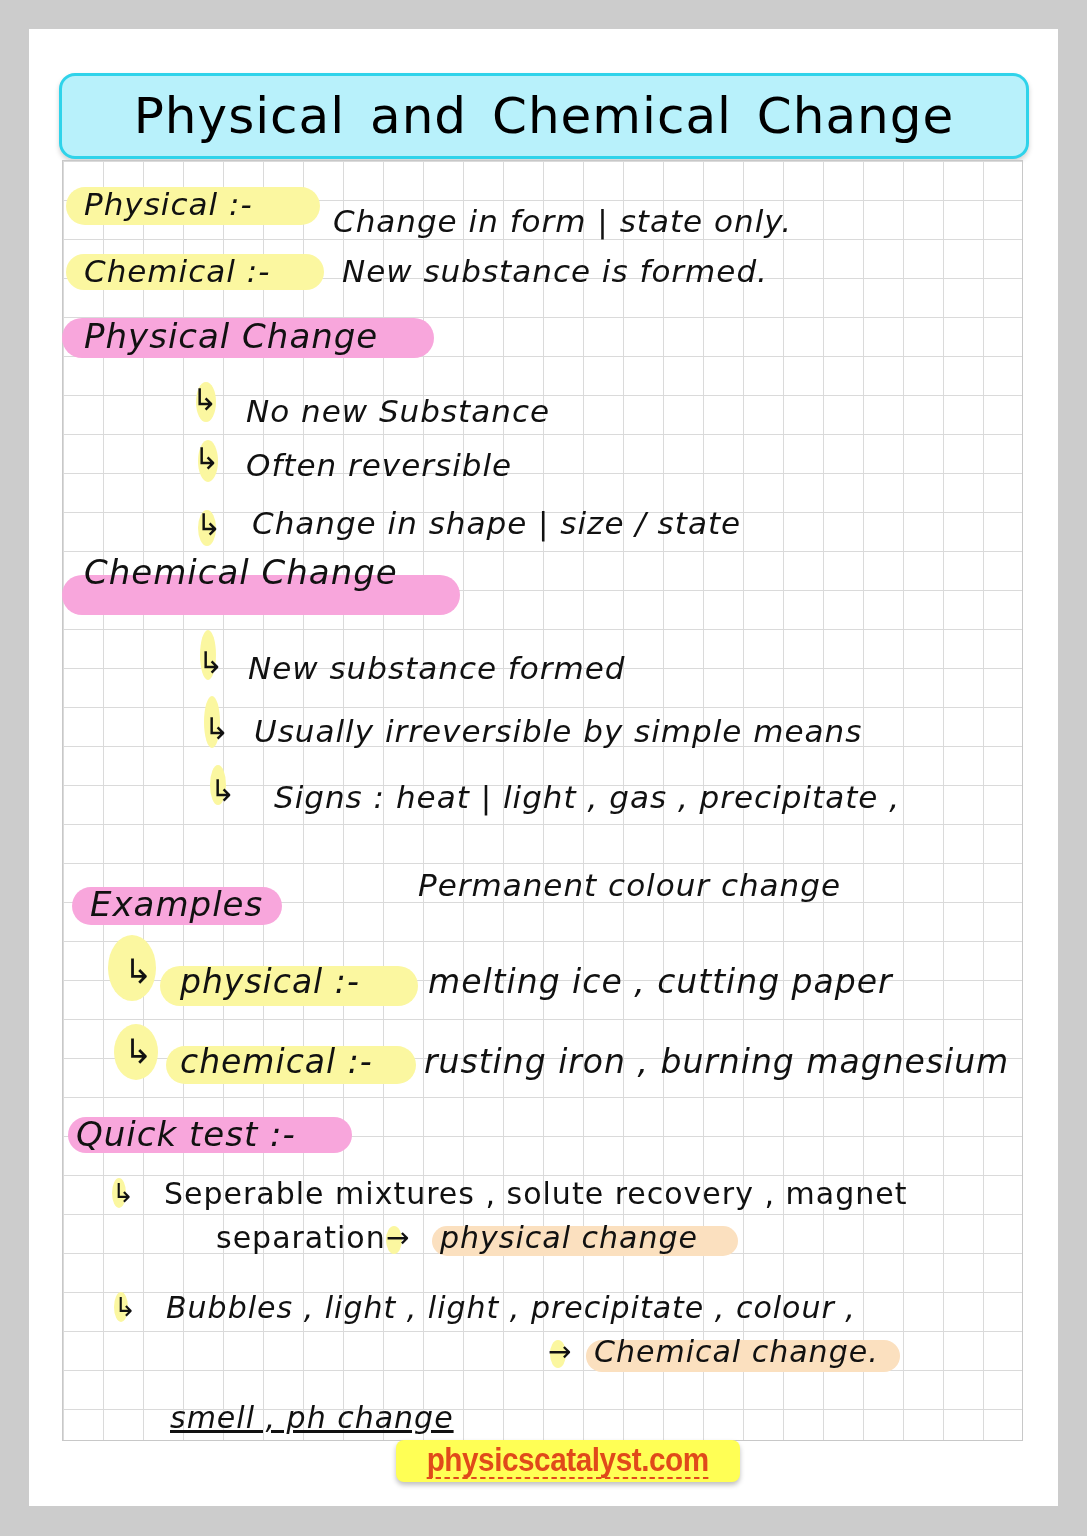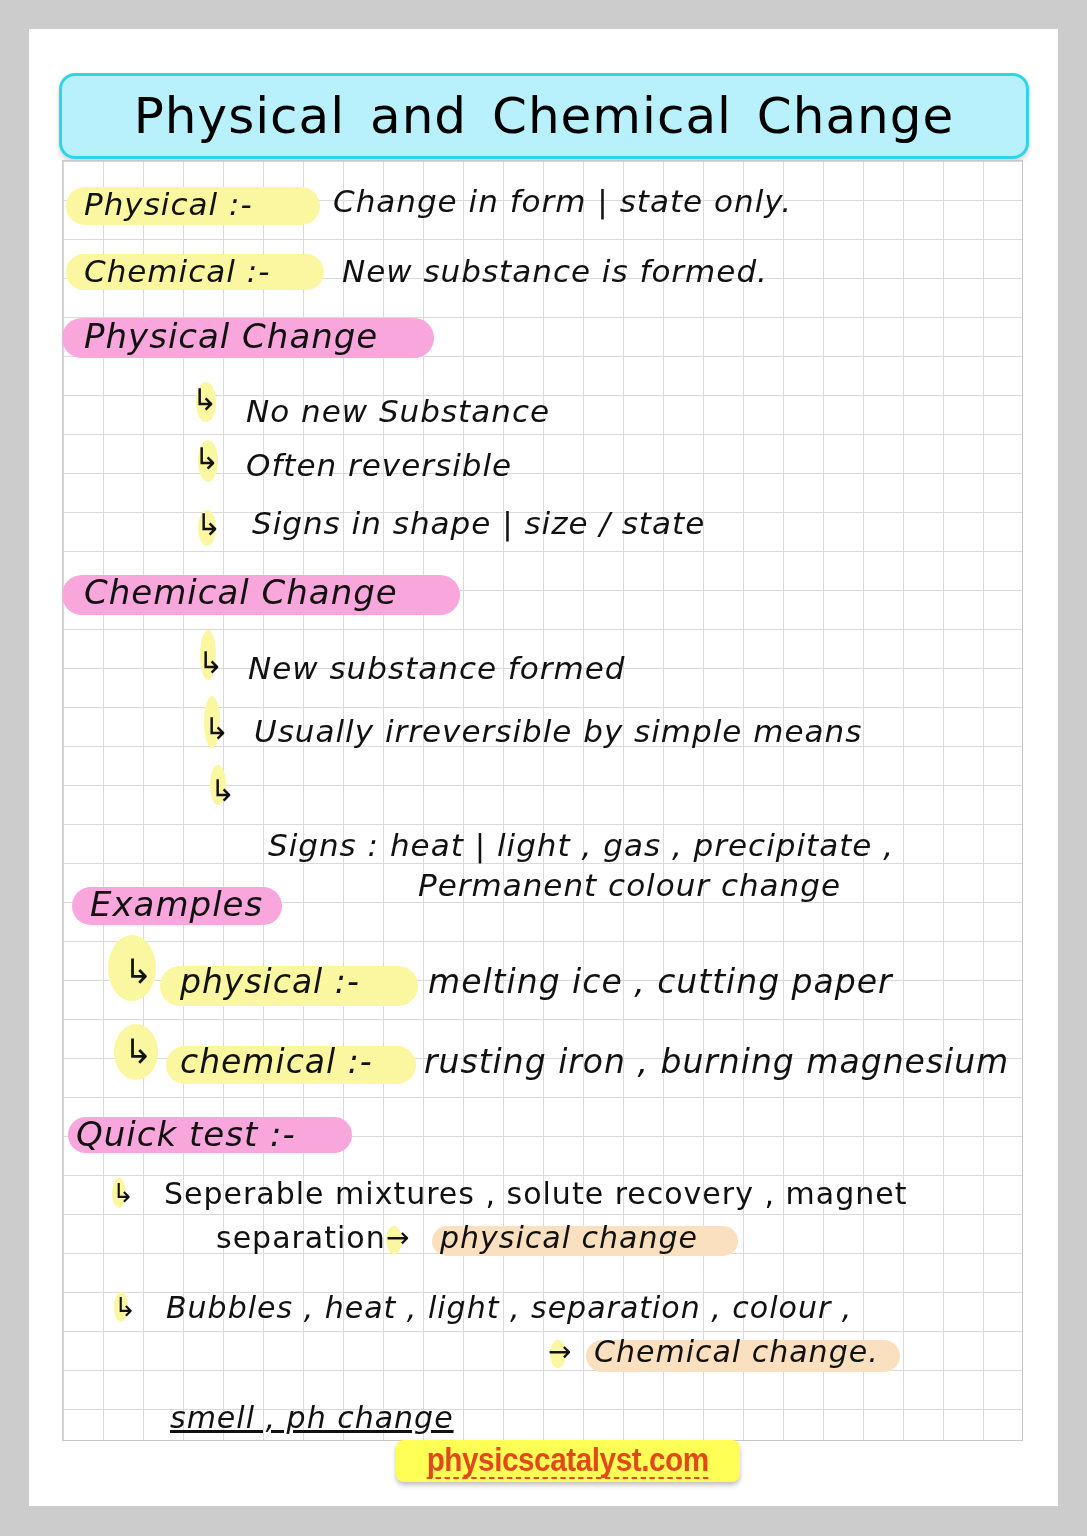--- a/index.html
+++ b/index.html
@@ -98,55 +98,55 @@
 <div class="page"></div>
 
 <div class="title-box">
   <span class="title-text">Physical and Chemical Change</span>
 </div>
 
 <div class="grid"></div>
 
 <div class="hl hl-yellow" style="left:66px;top:187px;width:254px;height:38px;"></div>
 <span class="txt" style="left:84px;top:186px;">Physical :-</span>
-<span class="txt" style="left:333px;top:183px;">Change in form | state only.</span>
+<span class="txt" style="left:333px;top:203px;">Change in form | state only.</span>
 
 <div class="hl hl-yellow" style="left:66px;top:254px;width:258px;height:36px;"></div>
 <span class="txt" style="left:84px;top:253px;">Chemical :-</span>
 <span class="txt" style="left:342px;top:253px;font-style:italic;">New substance is formed.</span>
 
 <div class="hl hl-pink" style="left:62px;top:318px;width:372px;height:40px;"></div>
 <span class="txt head" style="left:84px;top:316px;">Physical Change</span>
 
 <div class="hl hl-dot" style="left:196px;top:382px;width:20px;height:40px;"></div>
 <span class="arrow" style="left:192px;top:385px;">↳</span>
 <span class="txt" style="left:246px;top:393px;">No new Substance</span>
 
 <div class="hl hl-dot" style="left:198px;top:440px;width:20px;height:42px;"></div>
 <span class="arrow" style="left:194px;top:444px;">↳</span>
 <span class="txt" style="left:246px;top:447px;">Often reversible</span>
 
 <div class="hl hl-dot" style="left:198px;top:510px;width:18px;height:36px;"></div>
 <span class="arrow" style="left:196px;top:510px;">↳</span>
-<span class="txt" style="left:252px;top:505px;">Signs in shape | size / state</span>
+<span class="txt" style="left:252px;top:505px;">Change in shape | size / state</span>
 
 <div class="hl hl-pink" style="left:62px;top:575px;width:398px;height:40px;"></div>
-<span class="txt head" style="left:84px;top:572px;">Chemical Change</span>
+<span class="txt head" style="left:84px;top:552px;">Chemical Change</span>
 
 <div class="hl hl-dot" style="left:200px;top:630px;width:16px;height:50px;"></div>
 <span class="arrow" style="left:198px;top:648px;">↳</span>
 <span class="txt" style="left:248px;top:650px;">New substance formed</span>
 
 <div class="hl hl-dot" style="left:204px;top:696px;width:16px;height:52px;"></div>
 <span class="arrow" style="left:204px;top:714px;">↳</span>
 <span class="txt" style="left:254px;top:713px;">Usually irreversible by simple means</span>
 
 <div class="hl hl-dot" style="left:210px;top:765px;width:16px;height:40px;"></div>
 <span class="arrow" style="left:210px;top:776px;">↳</span>
-<span class="txt" style="left:268px;top:779px;margin-top:48px;">Signs : heat | light , gas , precipitate ,</span>
+<span class="txt" style="left:274px;top:779px;">Signs : heat | light , gas , precipitate ,</span>
 <span class="txt" style="left:418px;top:836px;margin-top:31px;">Permanent colour change</span>
 
 <div class="hl hl-pink" style="left:72px;top:887px;width:210px;height:38px;"></div>
 <span class="txt head" style="left:90px;top:884px;">Examples</span>
 
 <div class="hl hl-dot" style="left:108px;top:935px;width:48px;height:66px;"></div>
 <div class="hl hl-yellow" style="left:160px;top:966px;width:258px;height:40px;"></div>
 <span class="arrow" style="left:124px;top:954px;font-size:34px;">↳</span>
 <span class="txt" style="left:180px;top:962px;font-size:33px;">physical :-</span>
 <span class="txt" style="left:428px;top:962px;font-size:33px;">melting ice , cutting paper</span>
@@ -164,21 +164,21 @@
 <span class="arrow" style="left:112px;top:1180px;font-size:26px;">↳</span>
 <span class="txt" style="left:164px;top:1176px;font-size:30px;font-style:normal;">Seperable mixtures , solute recovery , magnet</span>
 <span class="txt" style="left:180px;top:1220px;font-size:30px;font-style:normal;margin-left:36px;">separation</span>
 <div class="hl hl-dot" style="left:386px;top:1226px;width:16px;height:28px;"></div>
 <span class="arrow" style="left:386px;top:1224px;font-size:28px;">→</span>
 <div class="hl hl-orange" style="left:432px;top:1226px;width:306px;height:30px;"></div>
 <span class="txt" style="left:440px;top:1220px;font-size:30px;">physical change</span>
 
 <div class="hl hl-dot" style="left:114px;top:1292px;width:14px;height:30px;"></div>
 <span class="arrow" style="left:114px;top:1294px;font-size:26px;">↳</span>
-<span class="txt" style="left:166px;top:1290px;font-size:30px;">Bubbles , heat , light , separation , colour ,</span>
+<span class="txt" style="left:166px;top:1290px;font-size:30px;">Bubbles , light , light , precipitate , colour ,</span>
 <span class="txt" style="left:170px;top:1400px;font-size:30px;text-decoration:underline;">smell , ph change</span>
 <div class="hl hl-dot" style="left:550px;top:1340px;width:16px;height:28px;"></div>
 <span class="arrow" style="left:548px;top:1338px;font-size:28px;">→</span>
 <div class="hl hl-orange" style="left:586px;top:1340px;width:314px;height:32px;"></div>
 <span class="txt" style="left:594px;top:1334px;font-size:30px;">Chemical change.</span>
 
 <div class="logo">
   <span class="logo-text">physicscatalyst.com</span>
 </div>
 

